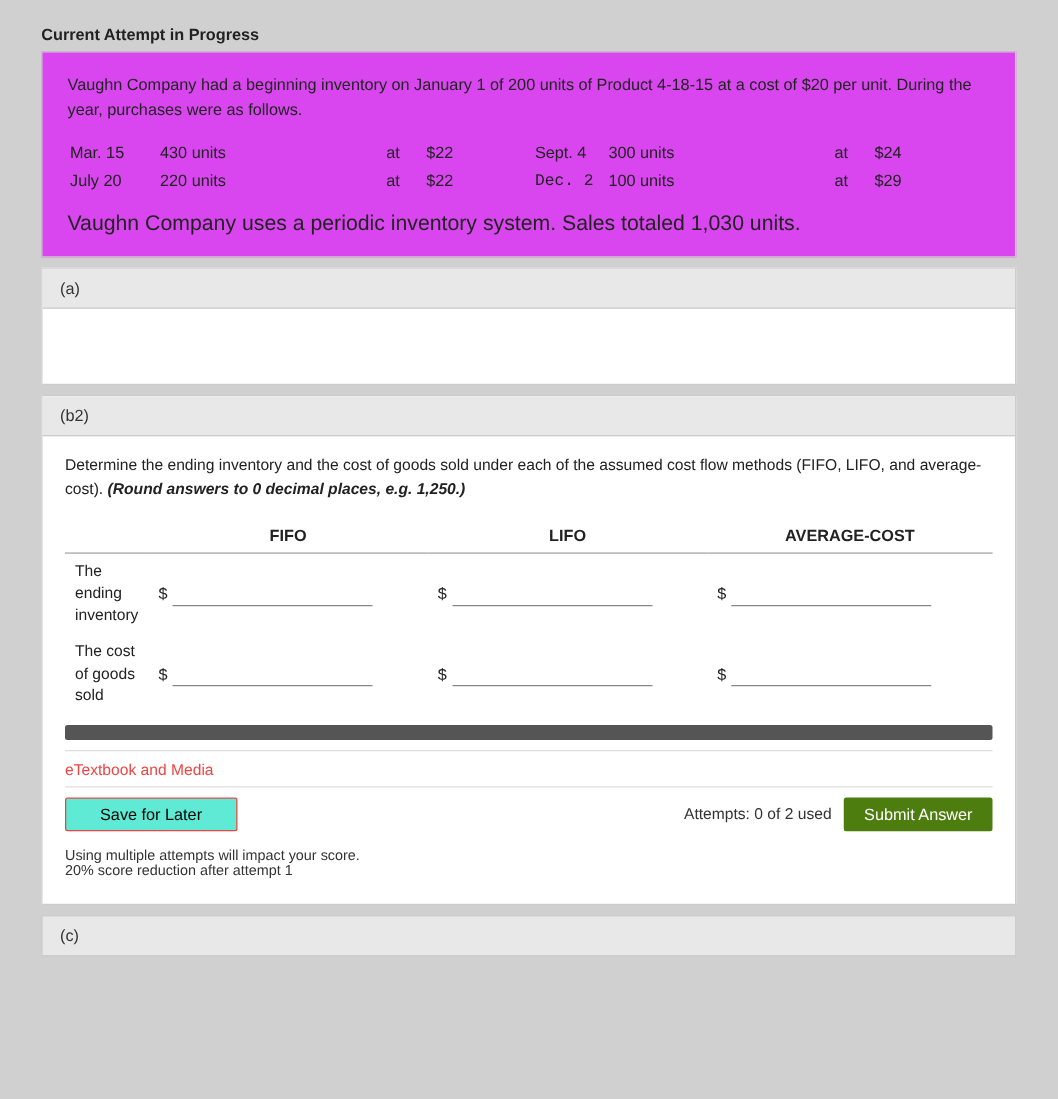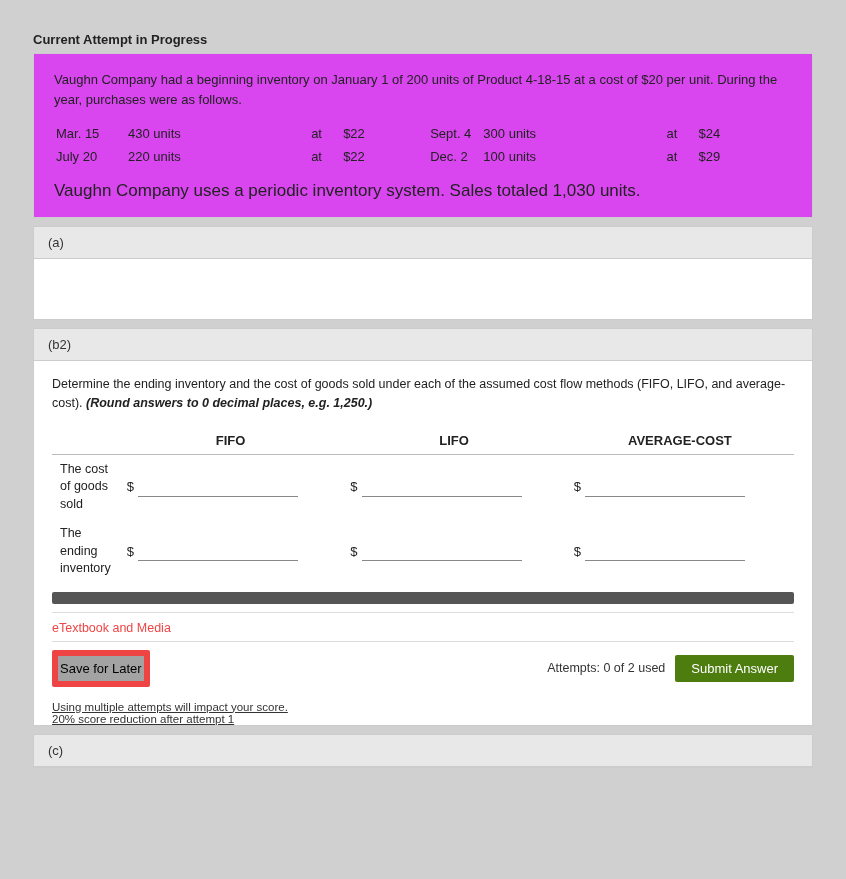--- a/index.html
+++ b/index.html
@@ -5,21 +5,21 @@
     * { box-sizing: border-box; margin: 0; padding: 0; }
     body {
       font-family: Arial, sans-serif;
       font-size: 13px;
       background: #d0d0d0;
       padding: 20px;
       color: #222;
     }
     .page-container {
       max-width: 780px;
-      margin: 12px auto;
+      margin: 0 auto;
     }
     .current-attempt-label {
       font-size: 13px;
       font-weight: bold;
       margin-bottom: 6px;
       color: #222;
     }
     .main-card {
       background: #d946ef;
       border: 1px solid #ccc;
@@ -129,23 +129,23 @@
       border-top: 1px solid #ddd;
     }
     .footer-row {
       display: flex;
       align-items: center;
       justify-content: space-between;
       padding: 8px 0 10px 0;
       border-top: 1px solid #ddd;
     }
     .save-btn {
-      background: #a3a3a3;
-      border: 6px solid #ef4444;
-      padding: 5px 2px;
+      background: #5eead4;
+      border: 1px solid #ef4444;
+      padding: 5px 27px;
       font-size: 13px;
       cursor: pointer;
       border-radius: 2px;
     }
     .attempts-info {
       font-size: 12.5px;
       color: #333;
     }
     .submit-btn {
       background: #4d7c0f;
@@ -154,22 +154,21 @@
       padding: 6px 16px;
       font-size: 13px;
       cursor: pointer;
       border-radius: 2px;
       margin-left: 10px;
     }
     .warning-text {
       font-size: 11.5px;
       color: #333;
       margin-top: 4px;
-      padding-bottom: 0;
-      text-decoration: underline;
+      padding-bottom: 20px;
     }
     .col-fifo { width: 33%; text-align: center; }
     .col-lifo { width: 33%; text-align: center; }
     .col-avg  { width: 34%; text-align: center; }
   </style>
 </head>
 <body>
 
 <div class="page-container">
 
@@ -190,21 +189,21 @@
           <td style="width:70px; padding-left:40px;">Sept. 4</td>
           <td>300 units</td>
           <td style="width:30px;">at</td>
           <td>$24</td>
         </tr>
         <tr>
           <td style="font-weight:normal;">July 20</td>
           <td>220 units</td>
           <td>at</td>
           <td>$22</td>
-          <td style="padding-left:40px;">Dec. 2</td>
+          <td style="padding-left:40px;font-family:Liberation Mono, monospace;">Dec. 2</td>
           <td>100 units</td>
           <td>at</td>
           <td>$29</td>
         </tr>
       </tbody>
     </table>
 
     <div class="periodic-text">Vaughn Company uses a periodic inventory system. Sales totaled 1,030 units.</div>
   </div>
 
@@ -228,45 +227,45 @@
             <th style="width:110px;"></th>
             <th class="col-fifo">FIFO</th>
             <th class="col-lifo">LIFO</th>
             <th class="col-avg">AVERAGE-COST</th>
           </tr>
         </thead>
         <tbody>
 
           <tr>
             <td>
+              The<br>ending<br>inventory
+            </td>
+            <td>
+              <div class="input-cell">
+                <span class="dollar-sign">$</span>
+                <input type="text" class="answer-input" placeholder="" style="">
+              </div>
+            </td>
+            <td>
+              <div class="input-cell">
+                <span class="dollar-sign">$</span>
+                <input type="text" class="answer-input" placeholder="" style="">
+              </div>
+            </td>
+            <td>
+              <div class="input-cell">
+                <span class="dollar-sign">$</span>
+                <input type="text" class="answer-input" placeholder="" style="">
+              </div>
+            </td>
+          </tr>
+
+          <tr>
+            <td>
               The cost<br>of goods<br>sold
-            </td>
-            <td>
-              <div class="input-cell">
-                <span class="dollar-sign">$</span>
-                <input type="text" class="answer-input" placeholder="" style="">
-              </div>
-            </td>
-            <td>
-              <div class="input-cell">
-                <span class="dollar-sign">$</span>
-                <input type="text" class="answer-input" placeholder="" style="">
-              </div>
-            </td>
-            <td>
-              <div class="input-cell">
-                <span class="dollar-sign">$</span>
-                <input type="text" class="answer-input" placeholder="" style="">
-              </div>
-            </td>
-          </tr>
-
-          <tr>
-            <td>
-              The<br>ending<br>inventory
             </td>
             <td>
               <div class="input-cell">
                 <span class="dollar-sign">$</span>
                 <input type="text" class="answer-input" placeholder="" style="">
               </div>
             </td>
             <td>
               <div class="input-cell">
                 <span class="dollar-sign">$</span>

